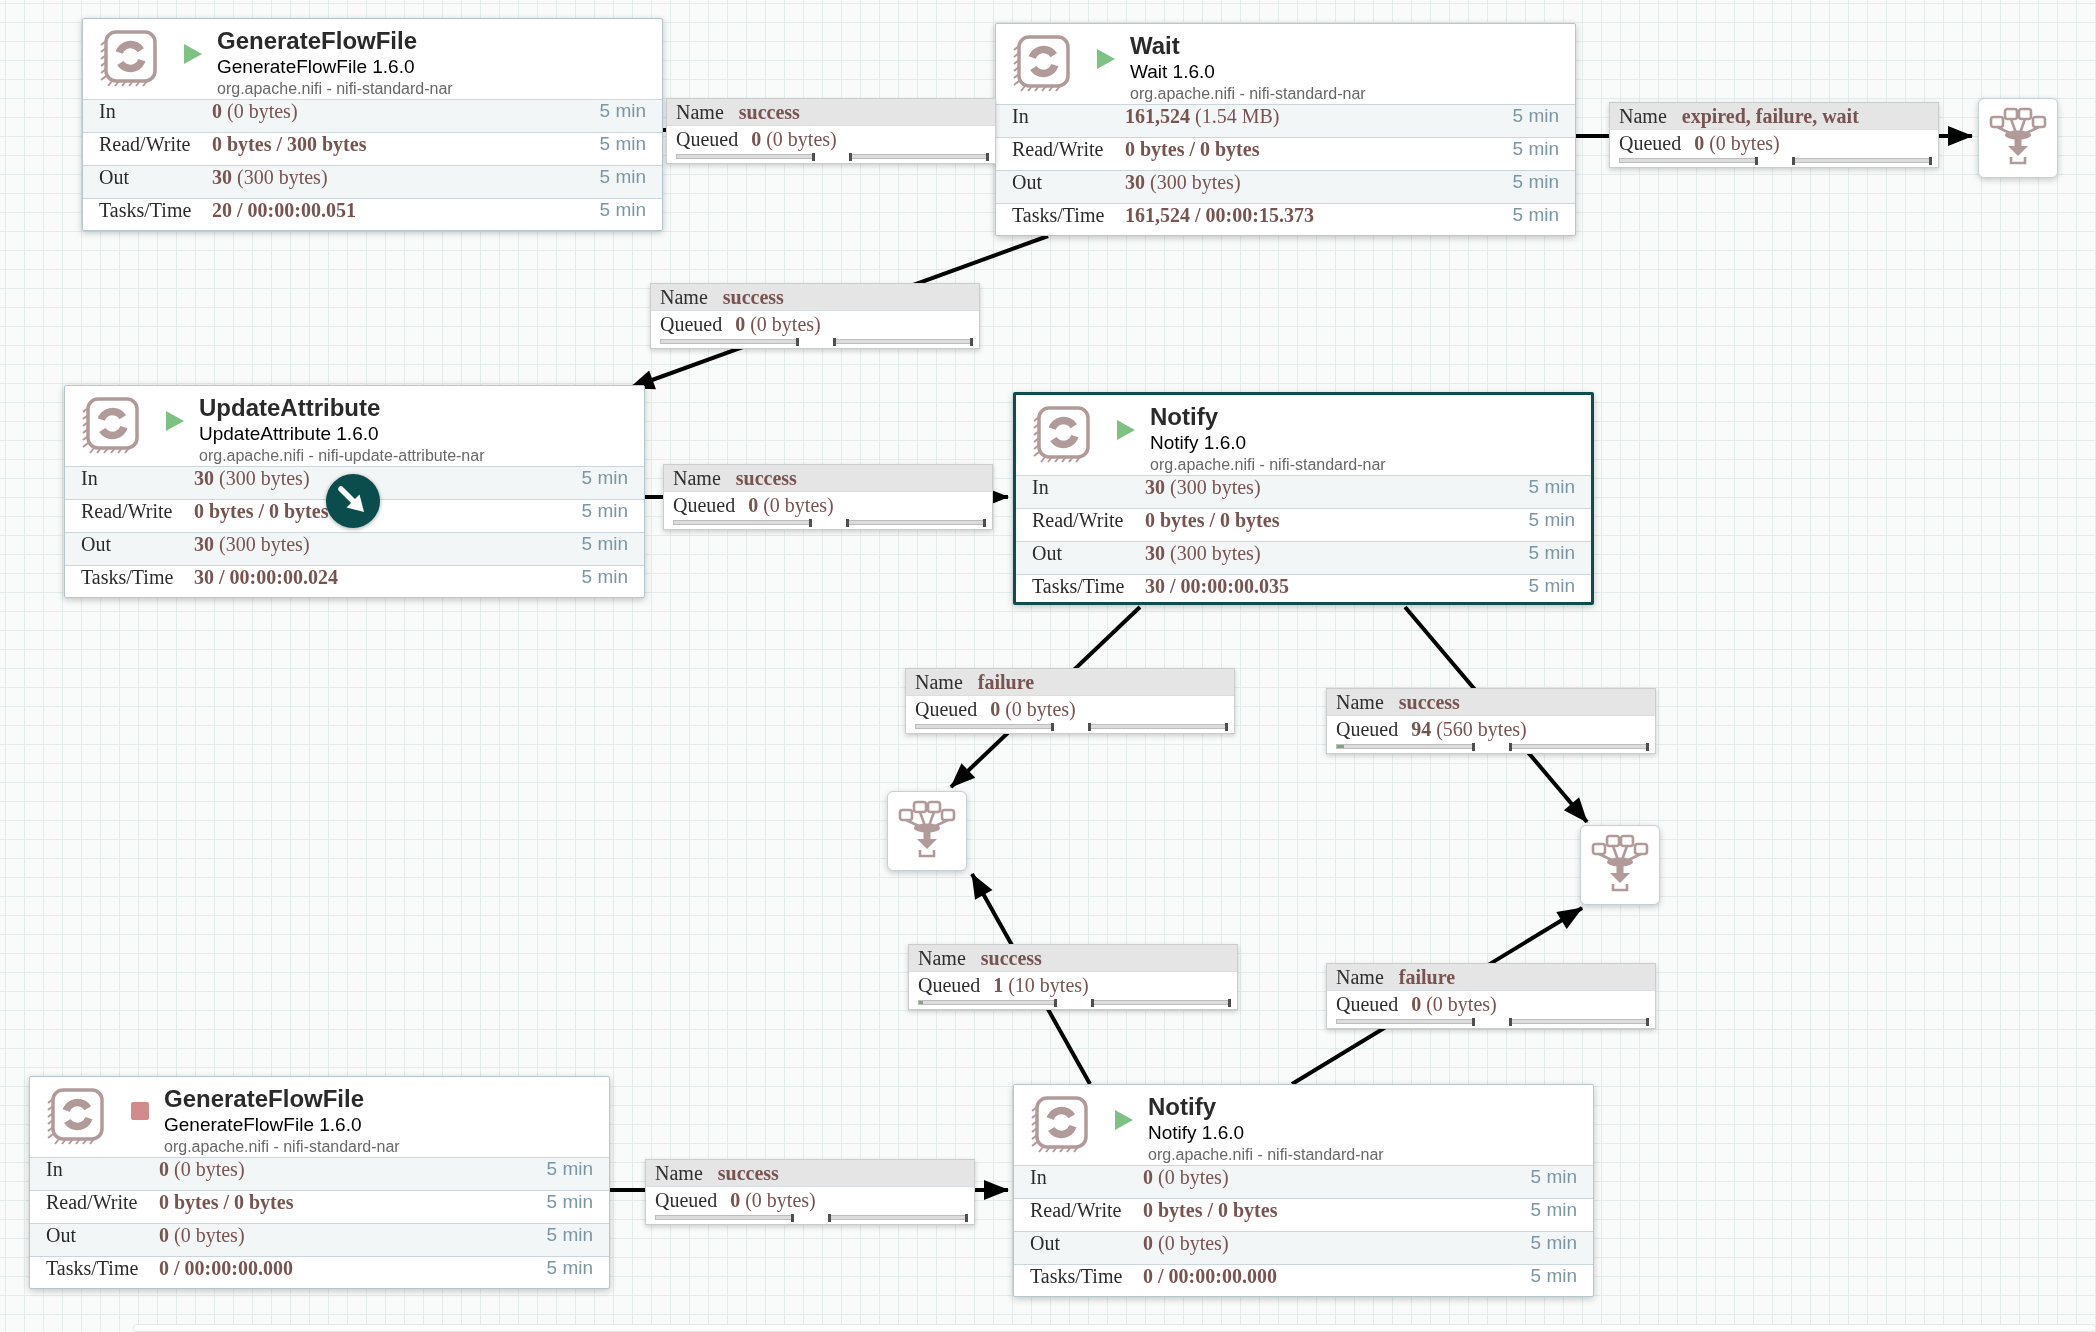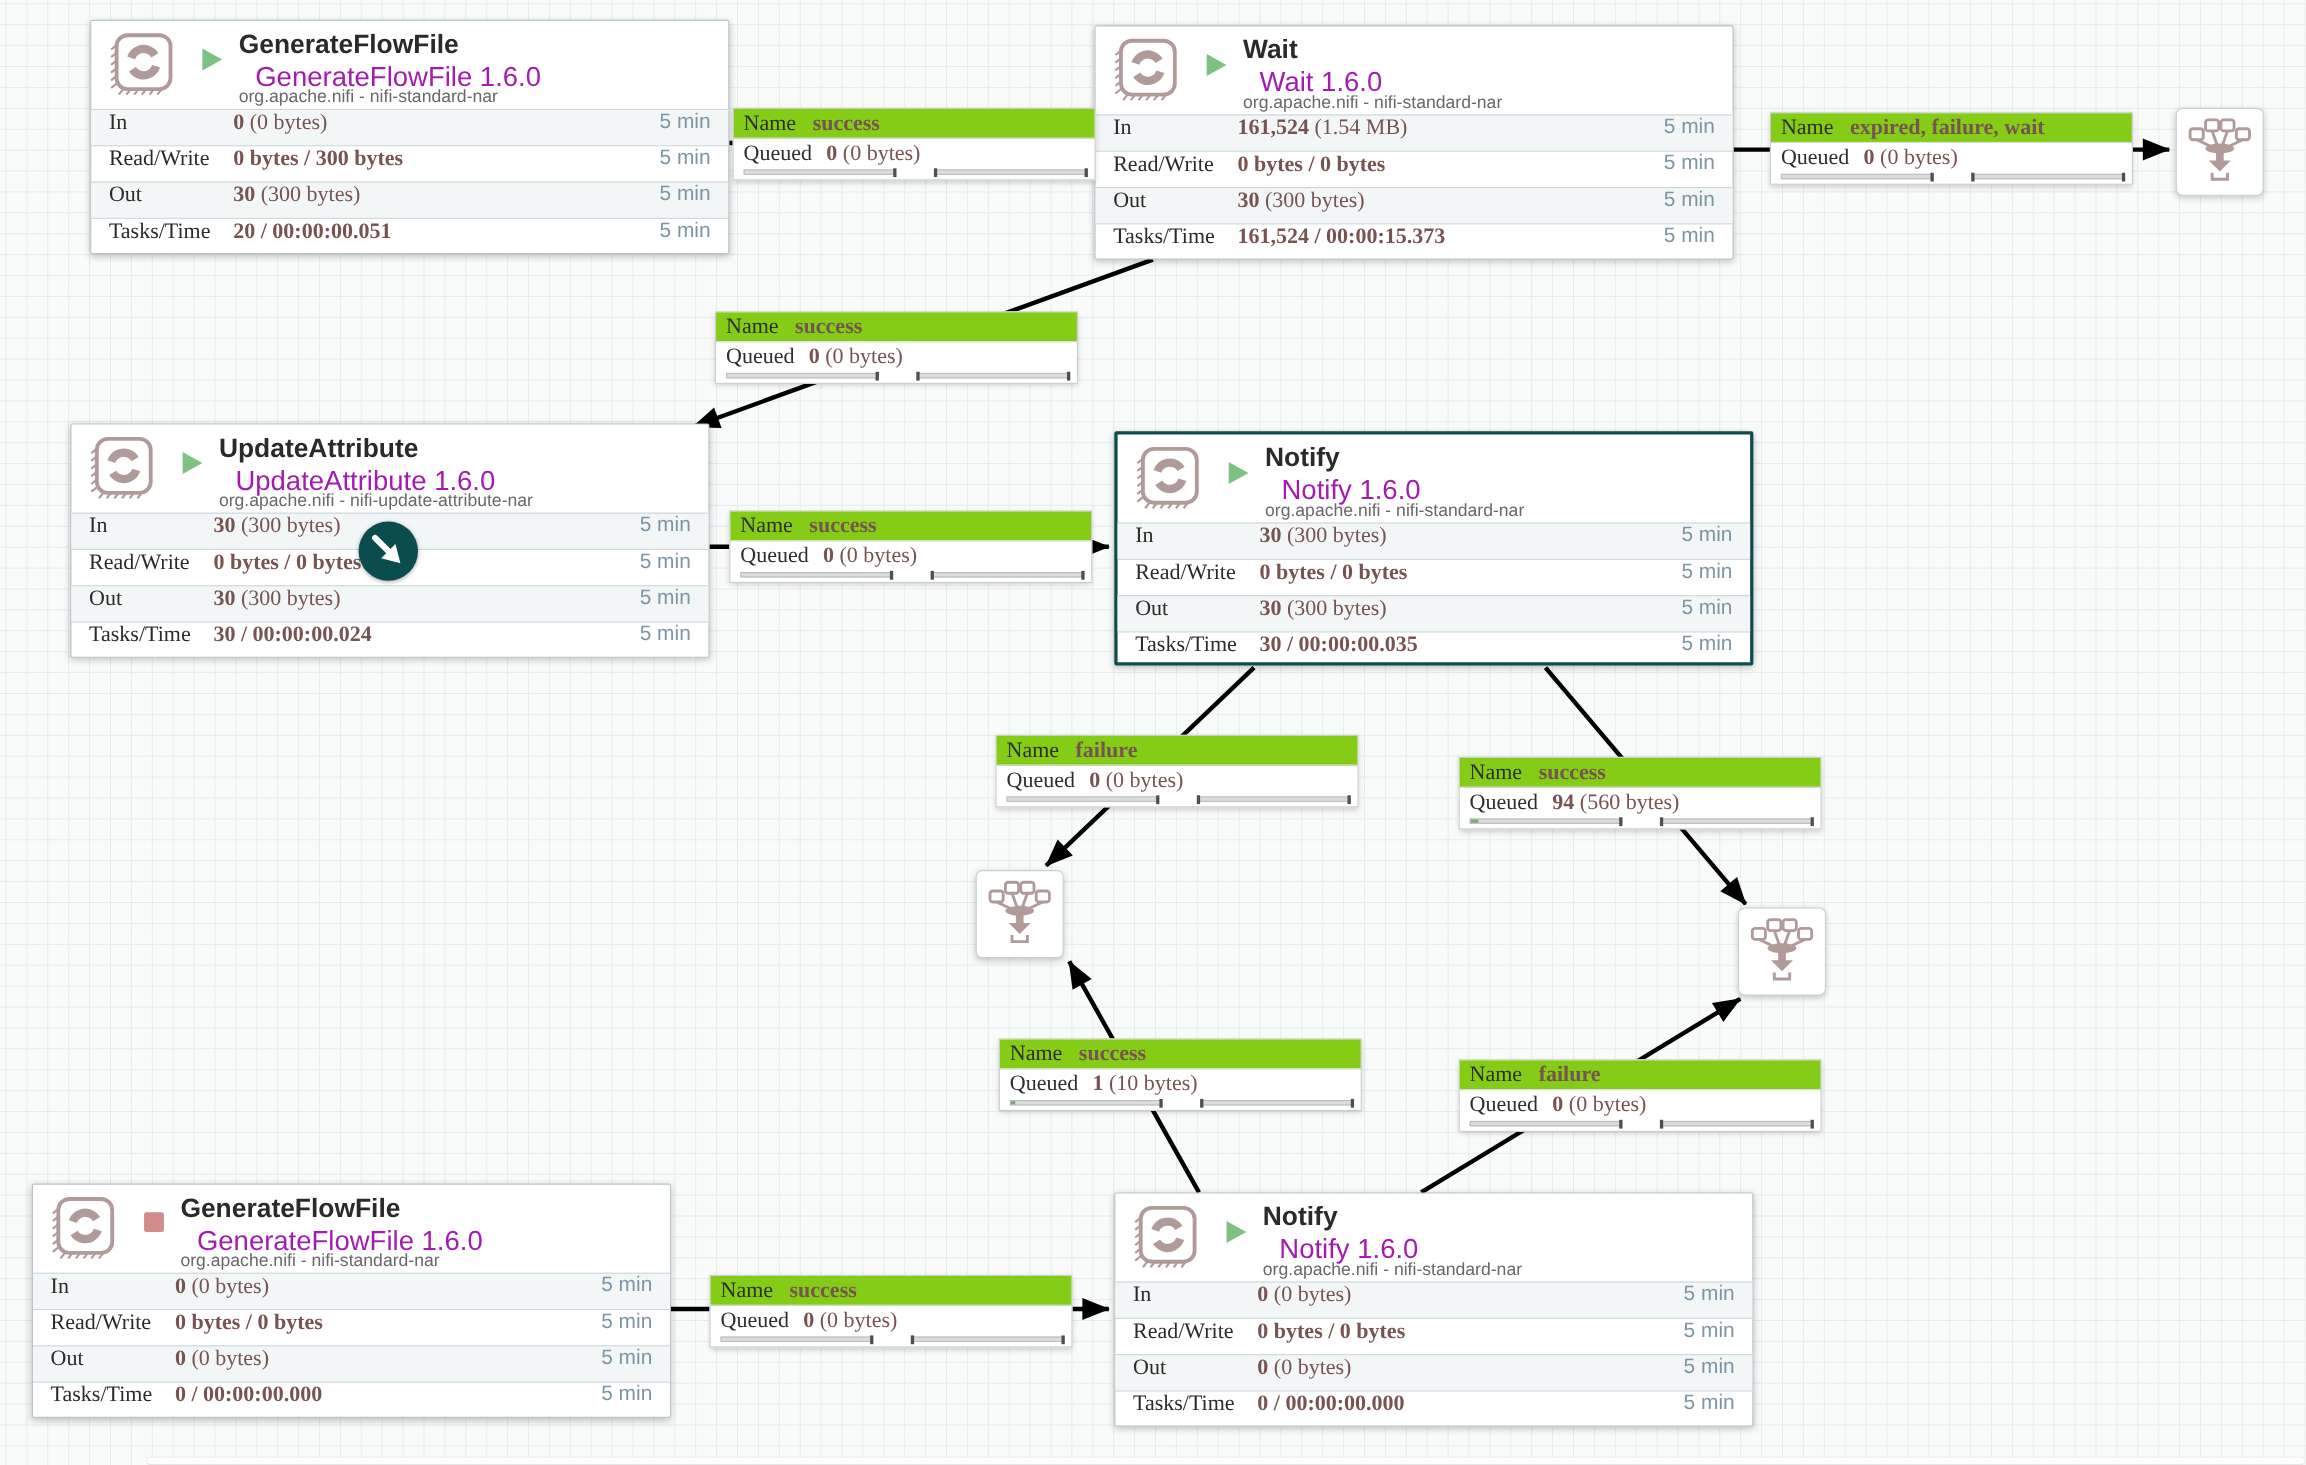--- a/index.html
+++ b/index.html
@@ -12,34 +12,34 @@
   #wires{position:absolute;left:0;top:0;z-index:1}
   .node{position:absolute;z-index:2;box-sizing:border-box}
   
   .proc{width:581px;height:213px;background:#fff;border:1px solid #b7c6cd;border-radius:2px;
         box-shadow:0 2px 7px rgba(0,0,0,.22)}
   .proc.selected{border:3px solid #0d4d4e}
   .proc-header{position:relative;height:80px}
   .picon{position:absolute;left:14px;top:10px}
   .state{position:absolute;left:100px;top:24px;width:20px;height:20px}
   .pname{position:absolute;left:134px;top:8px;font-size:24px;font-weight:600;color:#2a2a2a}
-  .ptype{position:absolute;left:149px;top:37px;font-size:25px;color:#a21caf}
+  .ptype{position:absolute;left:134px;top:37px;font-size:19px;color:#000000}
   .pbundle{position:absolute;left:134px;top:61px;font-size:16px;color:#686868}
   .rows{position:absolute;top:80px;left:0;right:0}
   .srow{height:33px;display:flex;align-items:flex-start;padding:0 16px;border-top:1px solid #ccd6da;
         font-family:"Liberation Serif",serif;font-size:20px;color:#2b2b2b;box-sizing:border-box}
   .srow.alt{background:#f3f6f7}
   .slabel{width:113px;flex:none}
   .sval{flex:1;color:#775351;white-space:nowrap}
   .sval .strong{font-weight:700}
   .swin{flex:none;color:#7c96a3;font-family:"Liberation Sans",sans-serif;font-size:19px}
   
   .label-box{width:330px;background:#fff;border:1px solid #c9cdce;box-shadow:0 2px 5px rgba(0,0,0,.18);
              font-family:"Liberation Serif",serif;font-size:20px;color:#2e2e2e}
-  .lrow1{height:27px;background:#84cc16;border-bottom:1px solid #d8dee1;display:flex;align-items:center;
+  .lrow1{height:27px;background:#e5e5e5;border-bottom:1px solid #d8dee1;display:flex;align-items:center;
          padding:0 9px;gap:15px;box-sizing:border-box}
   .lrow2{height:27px;display:flex;align-items:center;padding:0 9px;gap:13px}
   .lval{color:#775351;font-weight:700;white-space:nowrap}
   .lrest{color:#775351;white-space:nowrap}
   .lbars{position:relative;height:10px}
   .qbar{position:absolute;top:1px;height:5px;background:#dcdcdc;border:1px solid #bdbdbd;box-sizing:border-box}
   .qbar.b1{left:9px;width:138px}
   .qbar.b2{left:183px;width:138px}
   .qbar::after{content:"";position:absolute;right:-2px;top:-2px;width:3px;height:8px;background:#4f4f4f}
   .qbar.b2::before{content:"";position:absolute;left:-2px;top:-2px;width:3px;height:8px;background:#4f4f4f}

